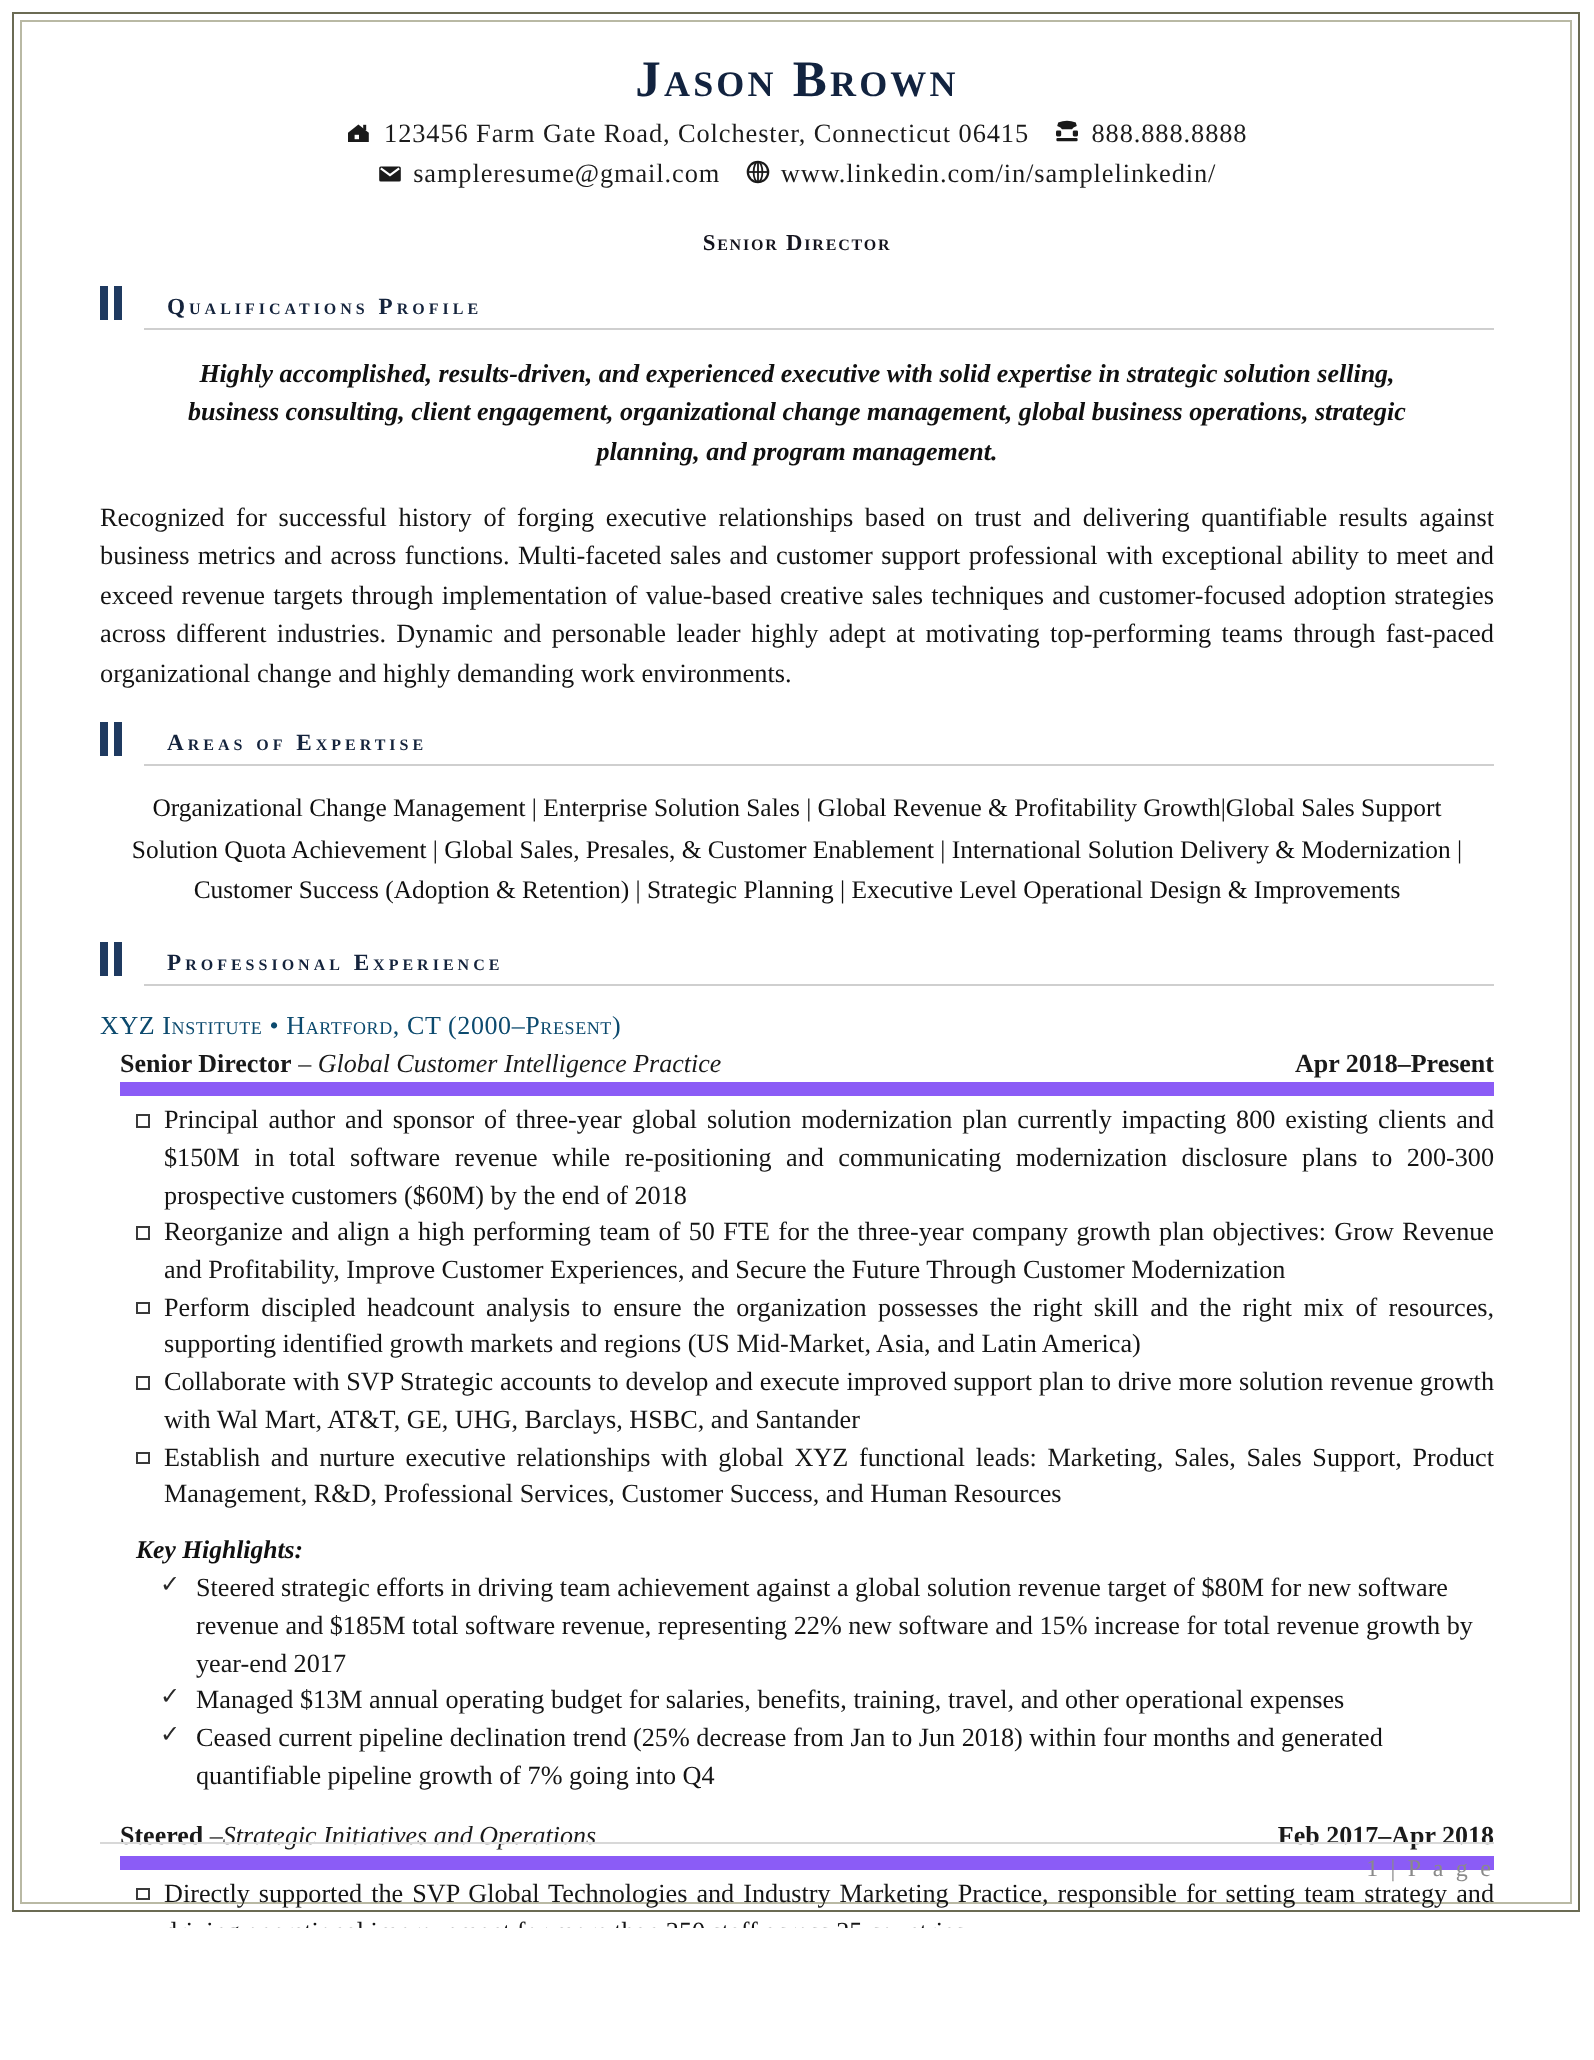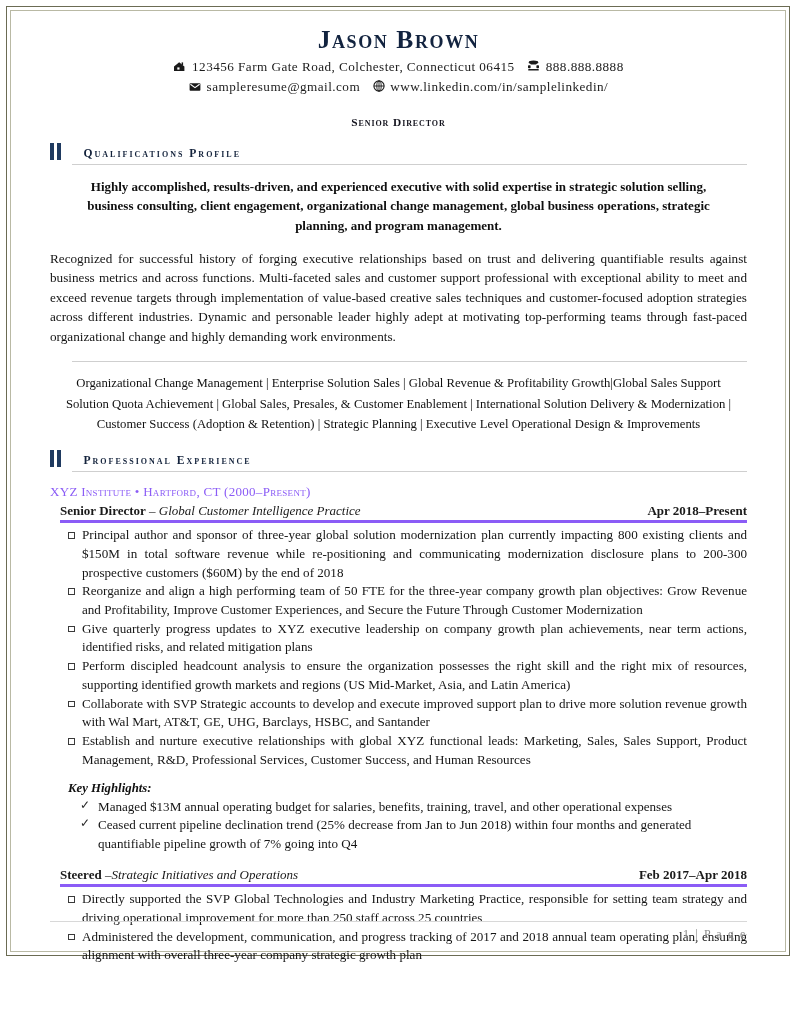--- a/index.html
+++ b/index.html
@@ -106,20 +106,21 @@
     white-space: nowrap;
   }
   .sec-rule {
     border-bottom: 1px solid #cfcfcf;
     margin-top: 4px;
     margin-left: 22px;
   }
 
   
   .lead-statement {
+    font-style: italic;
     font-weight: 700;
     text-align: center;
     font-size: 13px;
     line-height: 1.52;
     margin: 12px 26px 0 26px;
     color: #101010;
   }
   .body-para {
     text-align: justify;
     font-size: 13.2px;
@@ -135,28 +136,28 @@
     line-height: 1.62;
     margin: 11px 6px 0 6px;
     color: #101010;
   }
 
   
   .company-line {
     font-size: 13px;
     font-variant: small-caps;
     letter-spacing: 0.3px;
-    color: #8b5cf6;
+    color: #0c4a6e;
     margin: 12px 0 0 0;
   }
   .job-row {
     display: flex;
     justify-content: space-between;
     align-items: baseline;
-    border-bottom: 3px solid #8b5cf6;
+    border-bottom: 7px solid #8b5cf6;
     padding: 1px 0 1.5px 0;
     margin: 2px 0 0 10px;
     font-size: 13px;
   }
   .job-left { white-space: nowrap; }
   .job-title { font-weight: 700; }
   .job-sub { font-style: italic; }
   .job-dates { font-weight: 700; white-space: nowrap; }
 
   ul.bullets {
@@ -296,20 +297,27 @@
             <i></i>
           </span>
         <span class="sec-title">Qualifications Profile</span>
       </div>
       <div class="sec-rule"></div>
       <div class="lead-statement">Highly accomplished, results-driven,  and experienced executive with solid expertise in strategic solution selling, business consulting, client engagement, organizational change management, global business operations, strategic planning, and program management.</div>
       <div class="body-para">Recognized for successful history of forging executive relationships based on trust and delivering quantifiable results against business metrics and across functions. Multi-faceted sales and customer support professional with exceptional ability to meet and exceed revenue targets through implementation of value-based creative sales techniques and customer-focused adoption strategies across different industries. Dynamic and personable leader highly adept at motivating top-performing teams through fast-paced organizational change and highly demanding work environments.</div>
     </div>
 
     <div class="section">
+      <div class="sec-head-row">
+        <span class="bars">
+            <i></i>
+            <i></i>
+          </span>
+        <span class="sec-title">Areas of Expertise</span>
+      </div>
       <div class="sec-rule"></div>
       <div class="expertise">Organizational Change Management  |  Enterprise Solution Sales  |  Global Revenue &amp; Profitability Growth|Global Sales Support Solution Quota Achievement  |  Global Sales, Presales, &amp; Customer Enablement  |  International Solution Delivery &amp; Modernization  |  Customer Success (Adoption &amp; Retention)  |  Strategic Planning  |  Executive Level Operational Design &amp; Improvements</div>
     </div>
 
     <div class="section">
       <div class="sec-head-row">
         <span class="bars">
             <i></i>
             <i></i>
           </span>
@@ -323,27 +331,27 @@
         <div class="job-row">
           <span class="job-left">
             <span class="job-title">Senior Director</span>
             <span class="job-sub">– Global Customer Intelligence Practice</span>
           </span>
           <span class="job-dates">Apr 2018–Present</span>
         </div>
         <ul class="bullets">
           <li>Principal author and sponsor of three-year global solution modernization plan currently impacting 800 existing clients and $150M in total software revenue while re-positioning and communicating modernization disclosure plans to 200-300 prospective customers ($60M) by the end of 2018</li>
           <li>Reorganize and align a high performing team of 50 FTE for the three-year company growth plan objectives:  Grow Revenue and Profitability, Improve Customer Experiences, and Secure the Future Through Customer Modernization</li>
-          <li>Give quarterly progress updates to XYZ executive leadership on company growth plan achievements, near term actions, identified risks, and related mitigation plans</li>
           <li>Perform discipled headcount analysis to ensure the organization possesses the right skill and the right mix of resources, supporting identified growth markets and regions (US Mid-Market, Asia, and Latin America)</li>
           <li>Collaborate with SVP Strategic accounts to develop and execute improved support plan to drive more solution revenue growth with Wal Mart, AT&amp;T, GE, UHG, Barclays, HSBC, and Santander</li>
           <li>Establish and nurture executive relationships with global XYZ functional leads: Marketing, Sales, Sales Support, Product Management, R&amp;D, Professional Services, Customer Success, and Human Resources</li>
         </ul>
         <div class="key-highlights-label">Key Highlights:</div>
         <ul class="checks">
+          <li>Steered strategic efforts in driving team achievement against a global solution revenue target of $80M for new software revenue and $185M total software revenue, representing 22% new software and 15% increase for total revenue growth by year-end 2017</li>
           <li>Managed $13M annual operating budget for salaries, benefits, training, travel, and other operational expenses</li>
           <li>Ceased current pipeline declination trend (25% decrease from Jan to Jun 2018) within four months and generated quantifiable pipeline growth of 7% going into Q4</li>
         </ul>
       </div>
 
       <div class="second-job">
         <div class="job-row">
           <span class="job-left">
             <span class="job-title">Steered</span>
             <span class="job-sub">–Strategic Initiatives and Operations</span>

